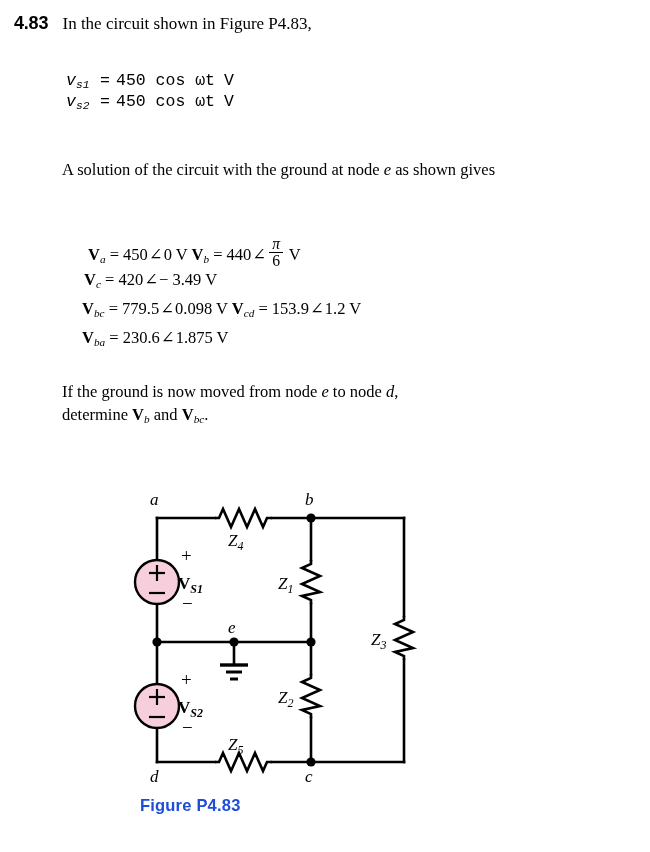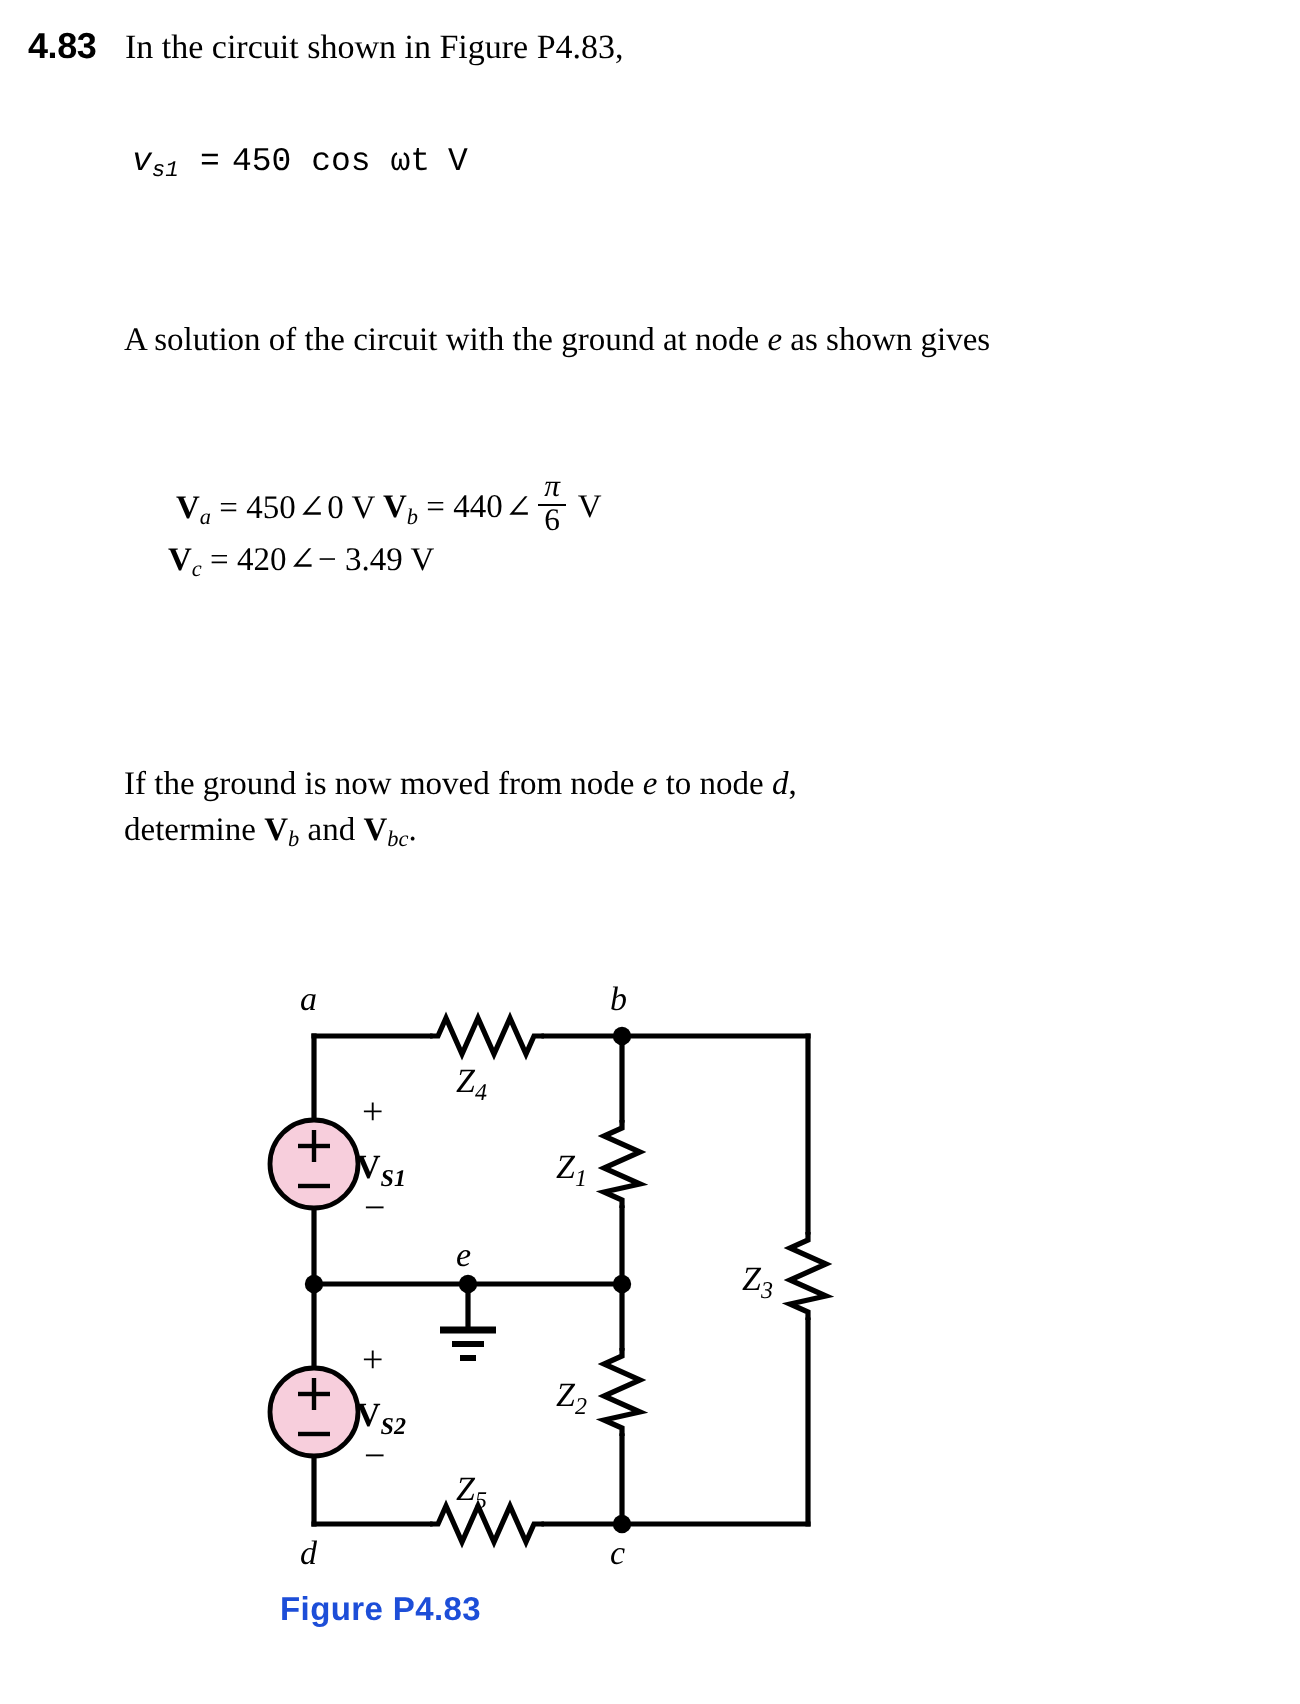--- a/index.html
+++ b/index.html
@@ -158,20 +158,23 @@
 
 <div class="problem-head">
   <span class="prob-num">4.83</span>
   <span class="prob-text" style="margin-left:10px;">In the circuit shown in Figure P4.83,</span>
 </div>
 
 <div class="source-defs">
   <div class="src-row">
     <span class="src-lhs"><span class="ital">v</span><sub class="sb">s1</sub></span><span class="src-eq">=</span><span class="src-rhs">450 cos ωt</span><span class="src-unit">V</span>
   </div>
+  <div class="src-row">
+    <span class="src-lhs"><span class="ital">v</span><sub class="sb">s2</sub></span><span class="src-eq">=</span><span class="src-rhs">450 cos ωt</span><span class="src-unit">V</span>
+  </div>
 </div>
 
 <div class="para" id="para-solution">
   A solution of the circuit with the ground at node <span class="ital">e</span> as shown gives
 </div>
 
 <div class="eqblock">
 
   <div class="eqline tall">
     <span class="indent-a"><span class="bold-v">V</span><sub class="sb">a</sub>
@@ -184,21 +187,37 @@
       <span>V</span></span>
   </div>
 
   <div class="eqline">
     <span class="indent-c"><span class="bold-v">V</span><sub class="sb">c</sub>
       <span>=</span>
       <span>420</span><span class="ang">∠</span><span>− 3.49</span>
       <span>V</span></span>
   </div>
 
-
+  <div class="eqline">
+    <span><span class="bold-v">V</span><sub class="sb">bc</sub>
+      <span>=</span>
+      <span>779.5</span><span class="ang">∠</span><span>0.098</span>
+      <span>V</span></span>
+    <span class="col2"><span class="bold-v">V</span><sub class="sb">cd</sub>
+      <span>=</span>
+      <span>153.9</span><span class="ang">∠</span><span>1.2</span>
+      <span>V</span></span>
+  </div>
+
+  <div class="eqline">
+    <span><span class="bold-v">V</span><sub class="sb">ba</sub>
+      <span>=</span>
+      <span>230.6</span><span class="ang">∠</span><span>1.875</span>
+      <span>V</span></span>
+  </div>
 
 </div>
 
 <div class="para" id="para-question">
   If the ground is now moved from node <span class="ital">e</span> to node <span class="ital">d</span>,<br>
   <span>determine</span>
   <span><span class="bold-v">V</span><sub class="sb">b</sub></span>
   <span>and</span>
   <span><span class="bold-v">V</span><sub class="sb">bc</sub></span><span>.</span>
 </div>

